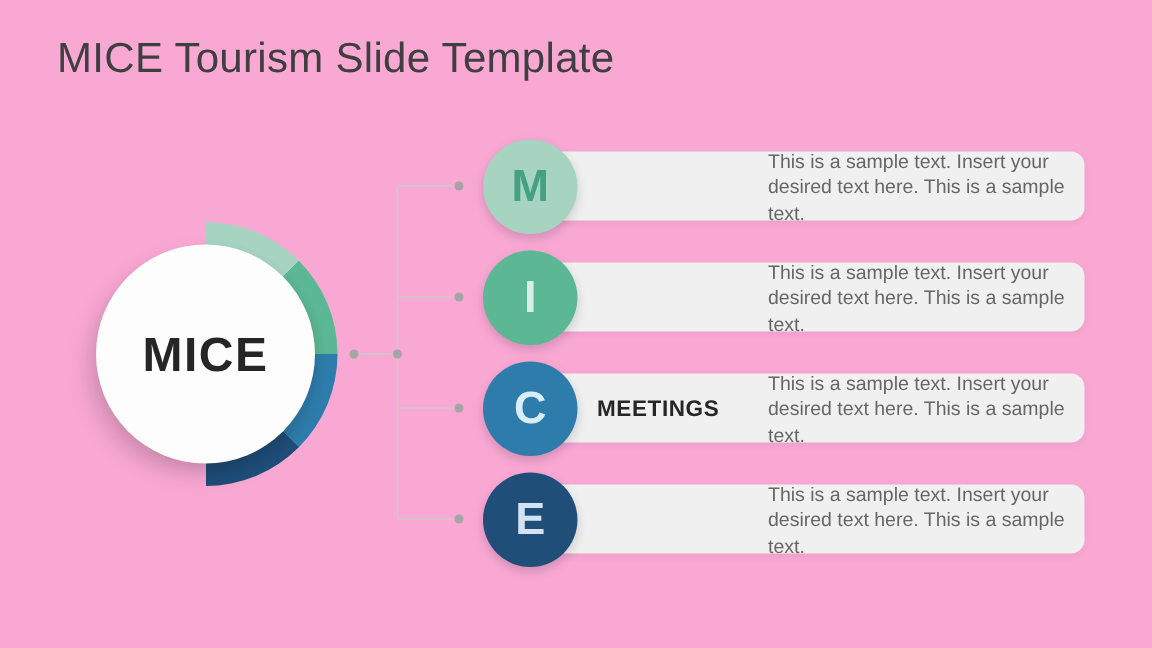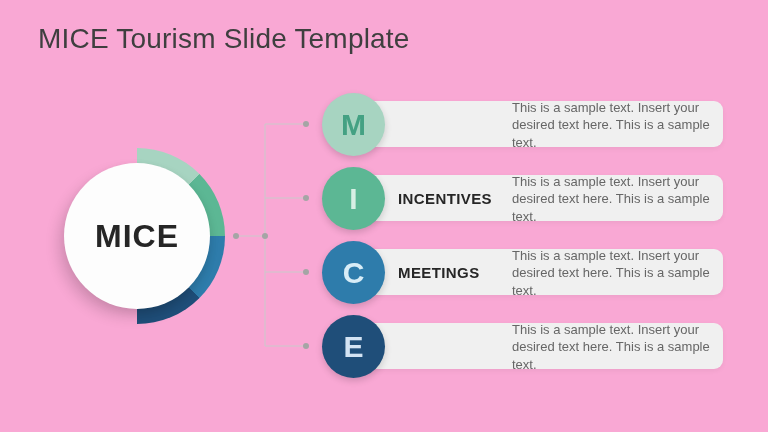--- a/index.html
+++ b/index.html
@@ -90,21 +90,20 @@
       <span>This is a sample text. Insert your</span>
       <span>desired text here. This is a sample text.</span>
     </div>
   </div>
 
   <div class="row" style="top:167px">
     <div class="bar"></div>
     <div class="badge" style="background-color: rgb(92, 183, 148); color: rgb(215, 239, 228);">
       <span>I</span>
     </div>
-    <div class="row-label">INCENTIVES</div>
     <div class="row-desc">
       <span>This is a sample text. Insert your</span>
       <span>desired text here. This is a sample text.</span>
     </div>
   </div>
 
   <div class="row" style="top:241px">
     <div class="bar"></div>
     <div class="badge" style="background-color: rgb(46, 124, 171); color: rgb(216, 237, 247);">
       <span>C</span>

